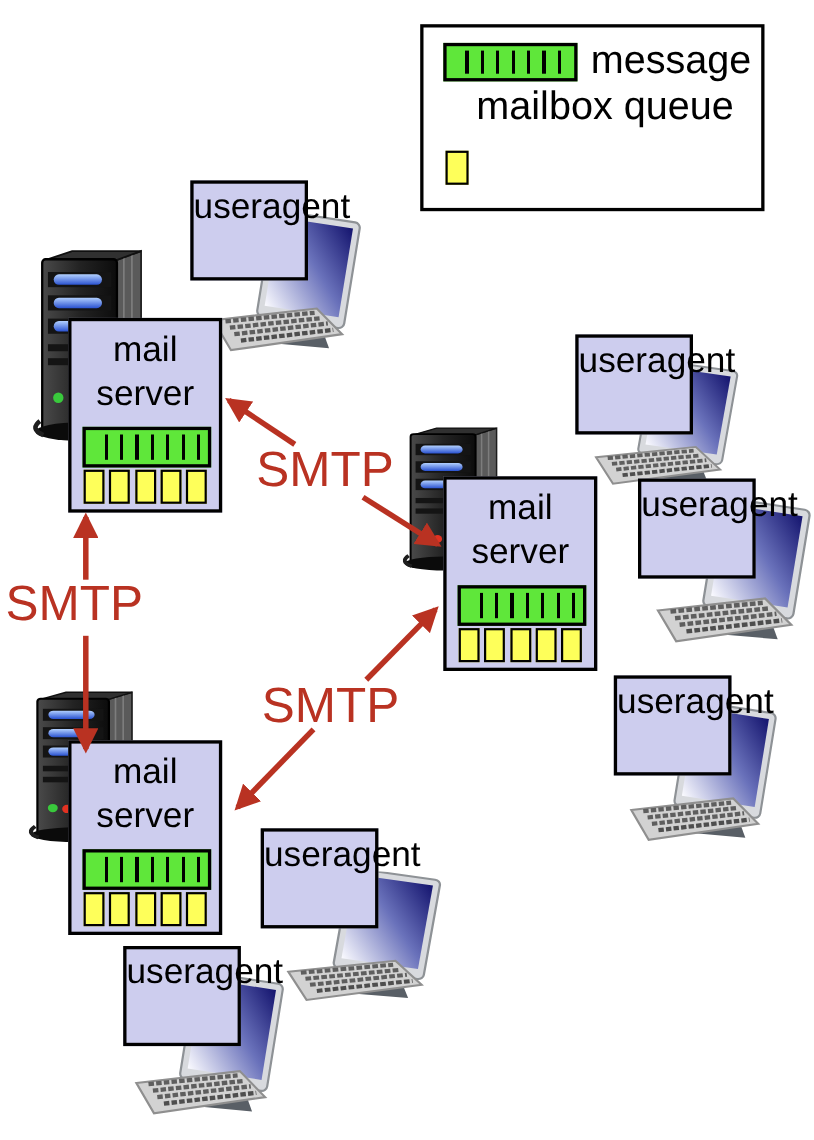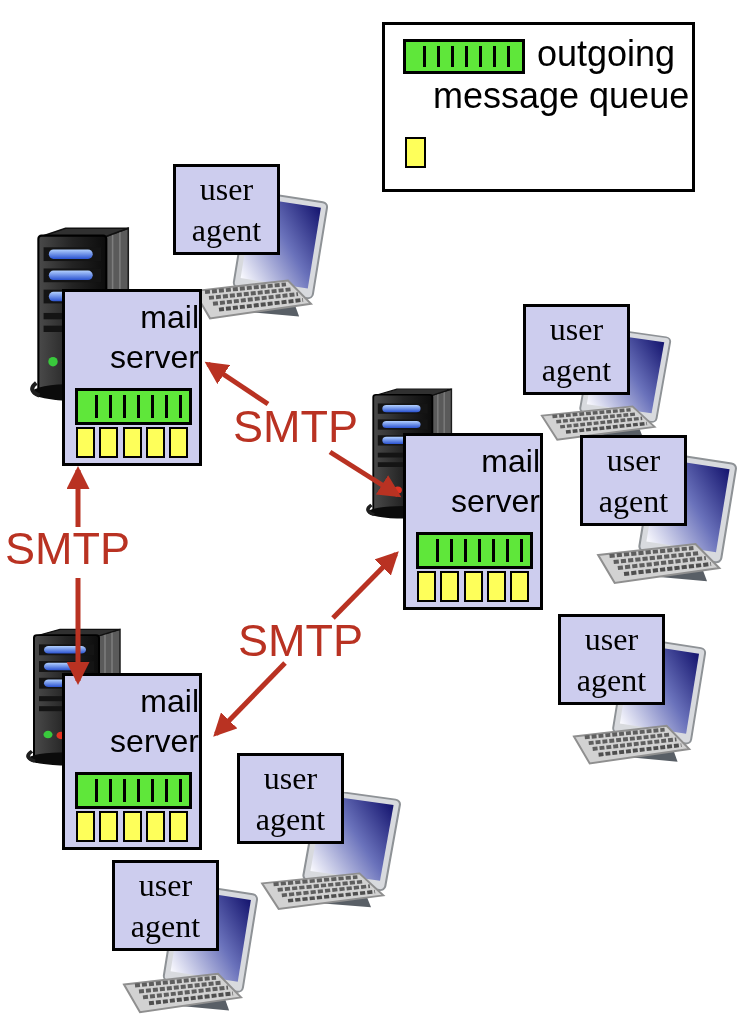--- a/index.html
+++ b/index.html
@@ -9,23 +9,23 @@
     font-family:"Liberation Sans", sans-serif;
   }
 
   
   .node {
     position:absolute; box-sizing:border-box;
     background:var(--node-fill,#cdcdee); border:3px solid #000;
     text-align:center; color:#000;
   }
   .node .line { font-size:32px; line-height:1.26; white-space:nowrap; }
-  .ms { width:140px; height:177px; padding-top:5px; z-index:2;text-align:right; }
-  .ua { width:107px; height:91px; display:flex; flex-direction:column;
-        justify-content:center; border-width:3.5px; z-index:2;font-family:Liberation Serif, serif; }
+  .ms { width:140px; height:177px; padding-top:5px; z-index:2; }
+  .ua { width:107px; height:91px; display:flex; flex-direction:row;
+        border-width:3.5px; z-index:2; }
 
   
   .queue {
     position:absolute; left:10px; top:96px; width:117px; height:37px;
     background:var(--queue-green,#5fe73a); border:3px solid #000; box-sizing:border-box;
   }
   .ticks {
     position:absolute; top:4px; bottom:4px; left:6px; right:6px;
     background:repeating-linear-gradient(90deg, transparent 0 11px, #000 11px 14px);
   }
@@ -120,22 +120,22 @@
         <path d="M23 113 L108 103" stroke="#5e5e5e" stroke-width="4" stroke-dasharray="5 2" fill="none"></path>
         <path d="M29 119 L113 109" stroke="#4e4e4e" stroke-width="4" stroke-dasharray="5 2" fill="none"></path>
       </symbol>
     </defs>
   </svg>
 
   <div id="legend">
     <div class="legend-queue-icon">
       <div class="ticks"></div>
     </div>
-    <span class="abs" style="left:152px; top:8px">outgoing</span>
-    <span class="abs" style="left:48px;  top:50px">message queue</span>
+    <span class="abs" style="left:152px; top:8px">message</span>
+    <span class="abs" style="left:48px;  top:50px">mailbox queue</span>
     <div class="legend-mailbox-icon"></div>
   </div>
 
   <svg class="art" style="left:30px;  top:224px" width="115" height="180">
       <use href="#sym-tower"></use>
     </svg>
   <svg class="art" style="left:366px; top:386px" width="100" height="135">
       <use href="#sym-tower"></use>
     </svg>
   <svg class="art" style="left:26px;  top:626px" width="110" height="142">

